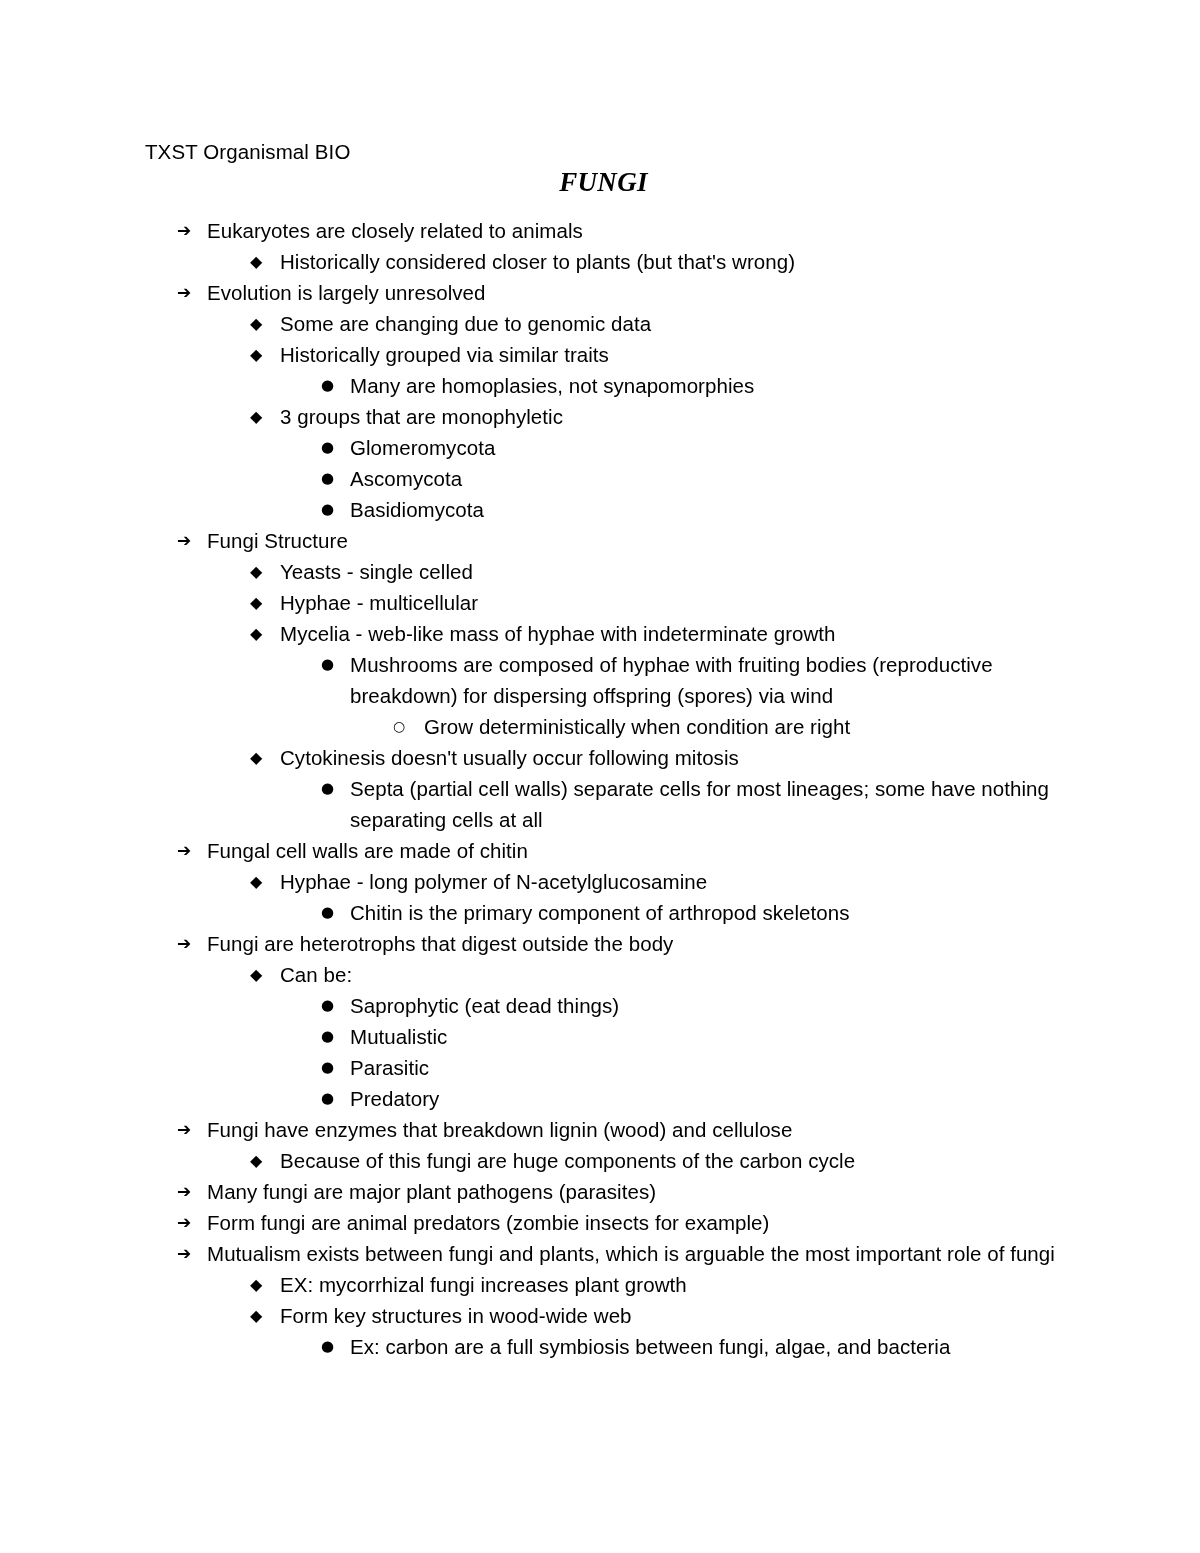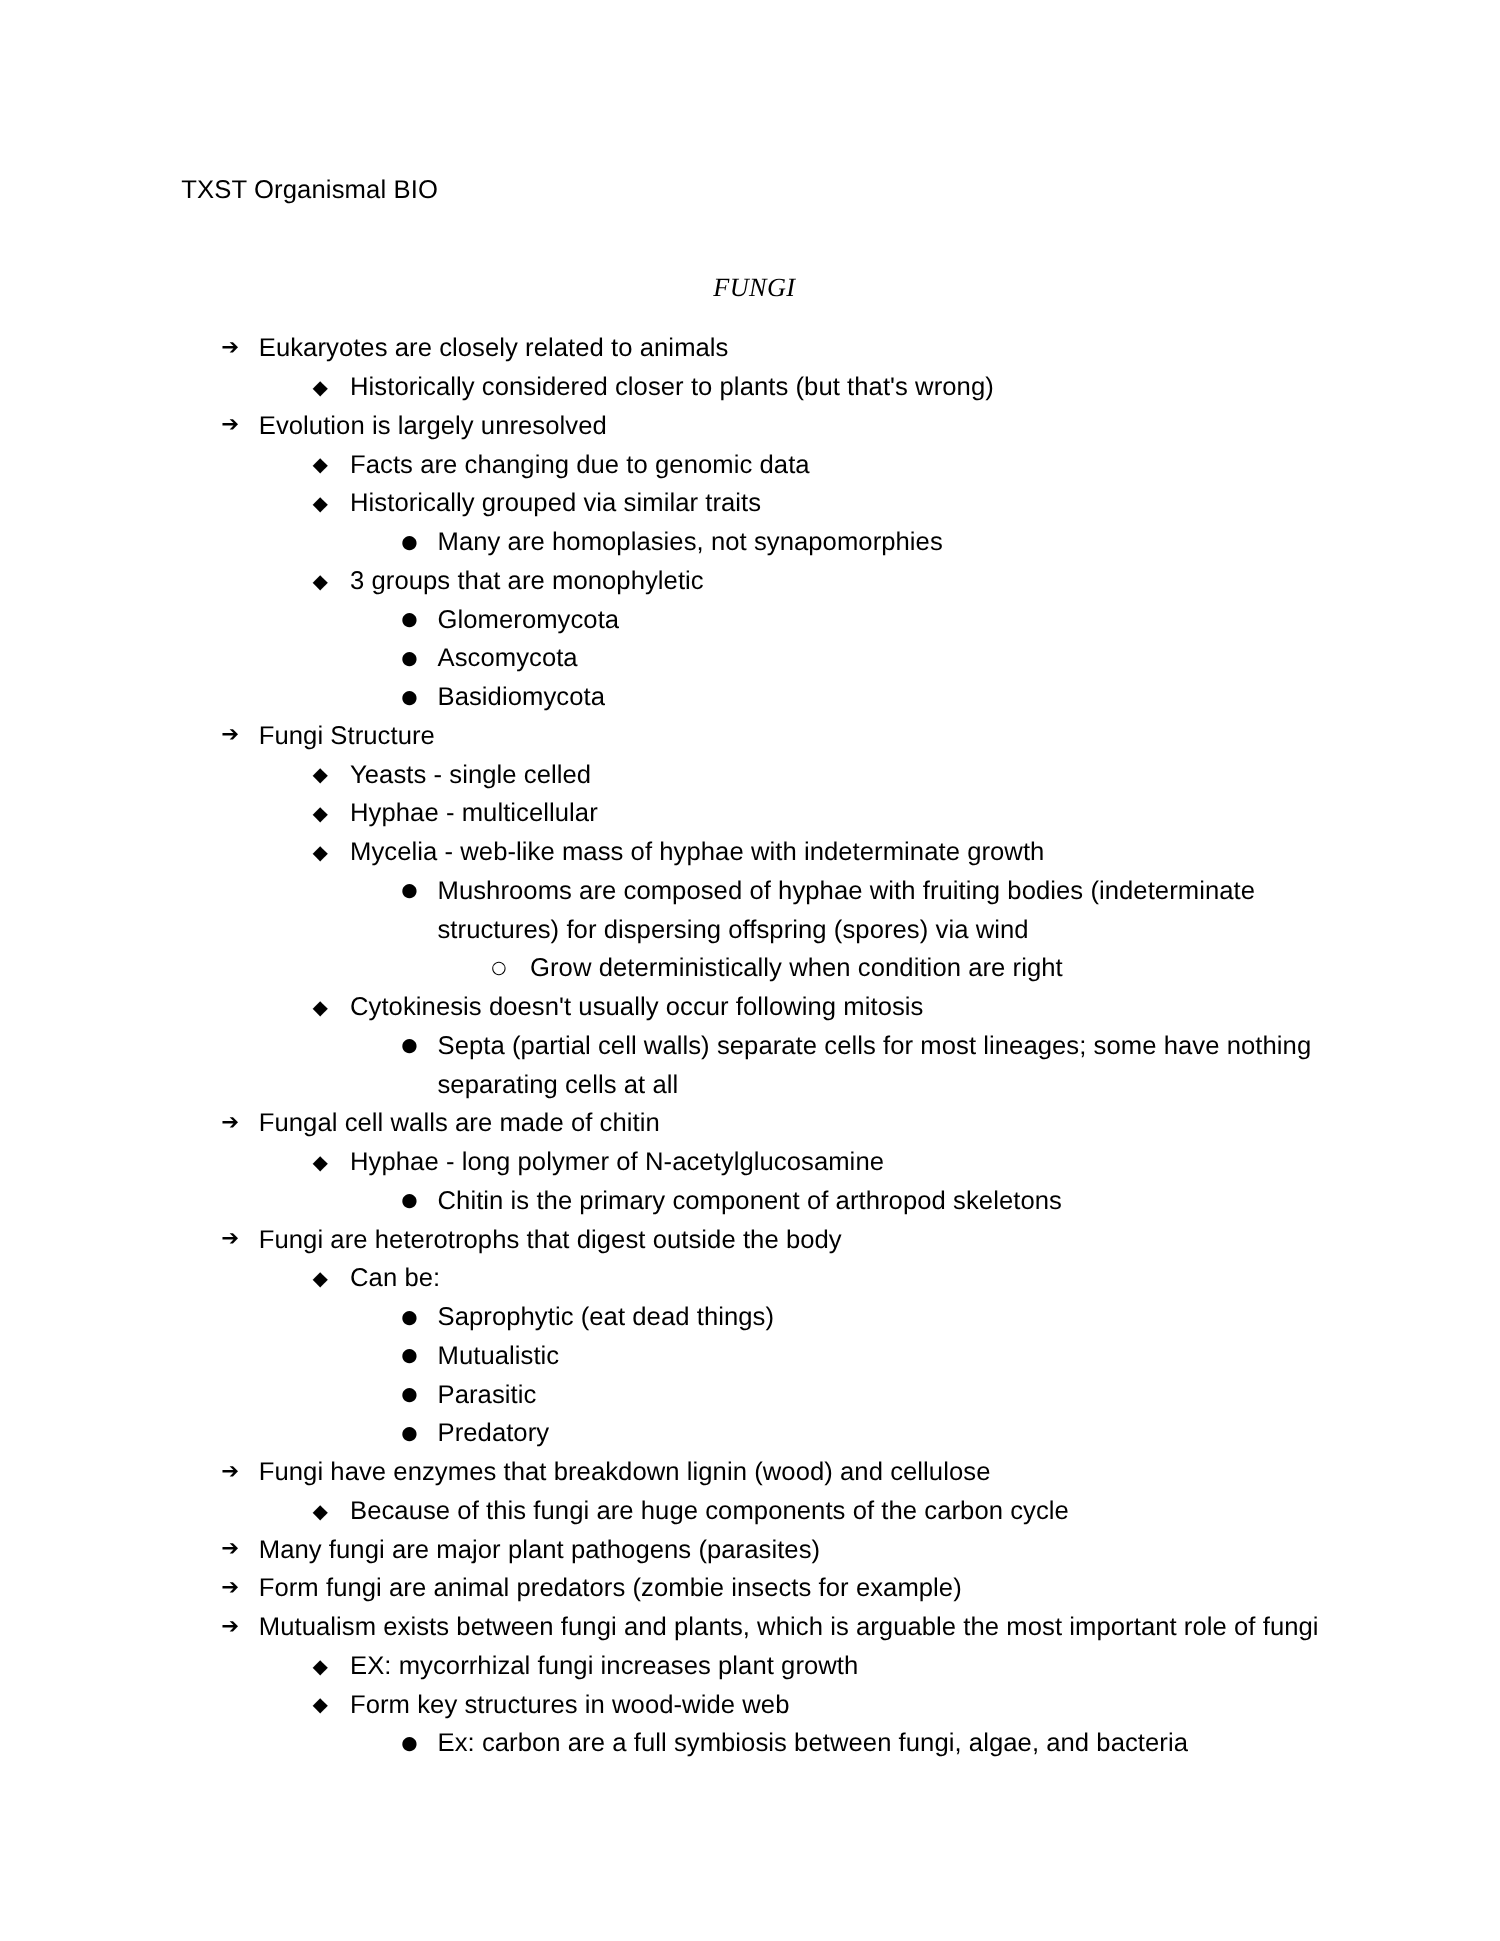--- a/index.html
+++ b/index.html
@@ -31,29 +31,28 @@
 
   .header-line {
     font-size: 20.5px;
     line-height: 31px;
     letter-spacing: 0.1px;
     white-space: nowrap;
   }
 
   .doc-title {
     font-family: "Liberation Serif", serif;
-    font-weight: normal;
+    font-weight: bold;
     font-style: italic;
-    font-size: 21px;
+    font-size: 27px;
     line-height: 31px;
     text-align: center;
     width: 925px;
     margin-left: -4px;
     letter-spacing: 0.3px;
-    margin-top: 48px;
   }
 
   .spacer-line {
     height: 17px;
   }
 
   
   .row {
     position: relative;
     font-size: 20.5px;
@@ -112,21 +111,21 @@
         <div class="row lv2">
           <span class="marker">◆</span>
           <span class="txt">Historically considered closer to plants (but that's wrong)</span>
         </div>
         <div class="row lv1">
           <span class="marker">➔</span>
           <span class="txt">Evolution is largely unresolved</span>
         </div>
         <div class="row lv2">
           <span class="marker">◆</span>
-          <span class="txt">Facts are changing due to genomic data</span>
+          <span class="txt">Some are changing due to genomic data</span>
         </div>
         <div class="row lv2">
           <span class="marker">◆</span>
           <span class="txt">Historically grouped via similar traits</span>
         </div>
         <div class="row lv3">
           <span class="marker">●</span>
           <span class="txt">Many are homoplasies, not synapomorphies</span>
         </div>
         <div class="row lv2">
@@ -156,21 +155,21 @@
         <div class="row lv2">
           <span class="marker">◆</span>
           <span class="txt">Hyphae - multicellular</span>
         </div>
         <div class="row lv2">
           <span class="marker">◆</span>
           <span class="txt">Mycelia - web-like mass of hyphae with indeterminate growth</span>
         </div>
         <div class="row lv3 wide3">
           <span class="marker">●</span>
-          <span class="txt">Mushrooms are composed of hyphae with fruiting bodies (indeterminate structures) for dispersing offspring (spores) via wind</span>
+          <span class="txt">Mushrooms are composed of hyphae with fruiting bodies (reproductive breakdown) for dispersing offspring (spores) via wind</span>
         </div>
         <div class="row lv4">
           <span class="marker">○</span>
           <span class="txt">Grow deterministically when condition are right</span>
         </div>
         <div class="row lv2">
           <span class="marker">◆</span>
           <span class="txt">Cytokinesis doesn't usually occur following mitosis</span>
         </div>
         <div class="row lv3 wide3">

